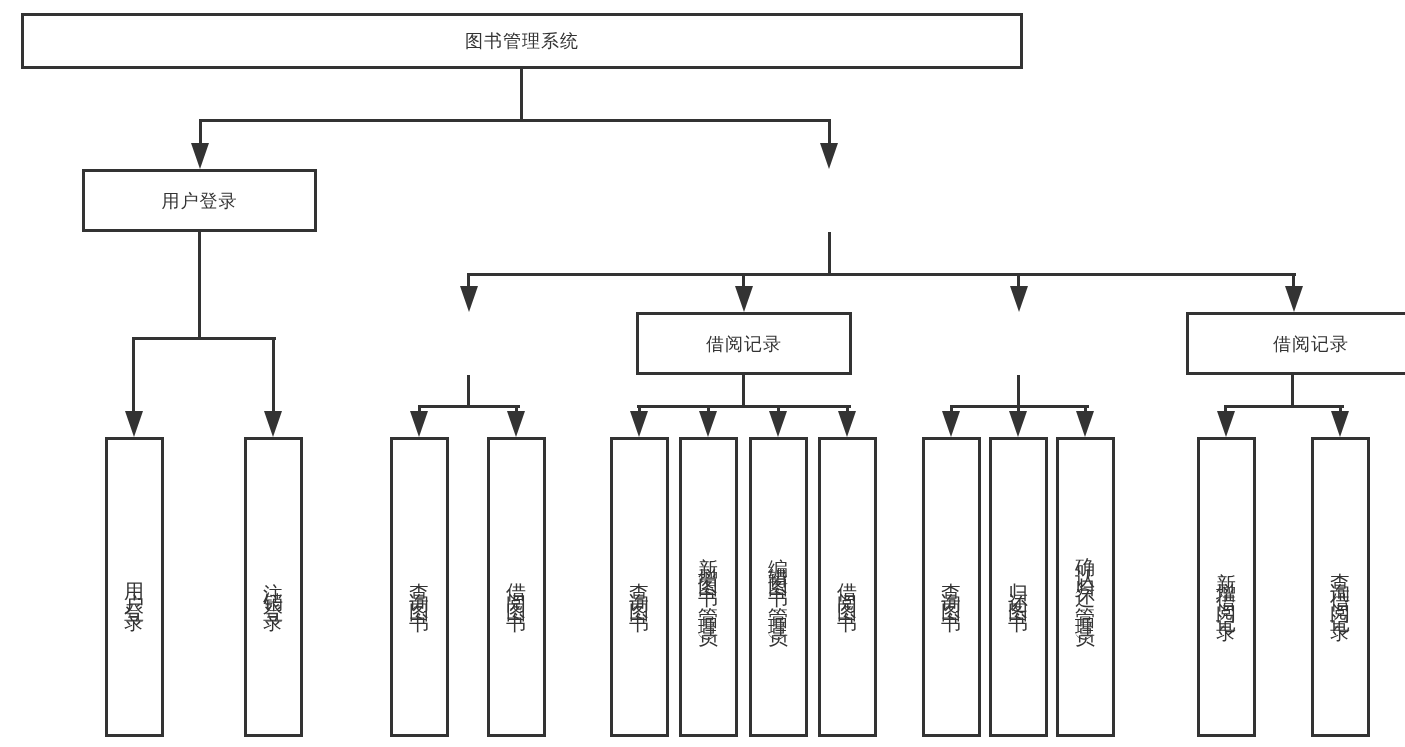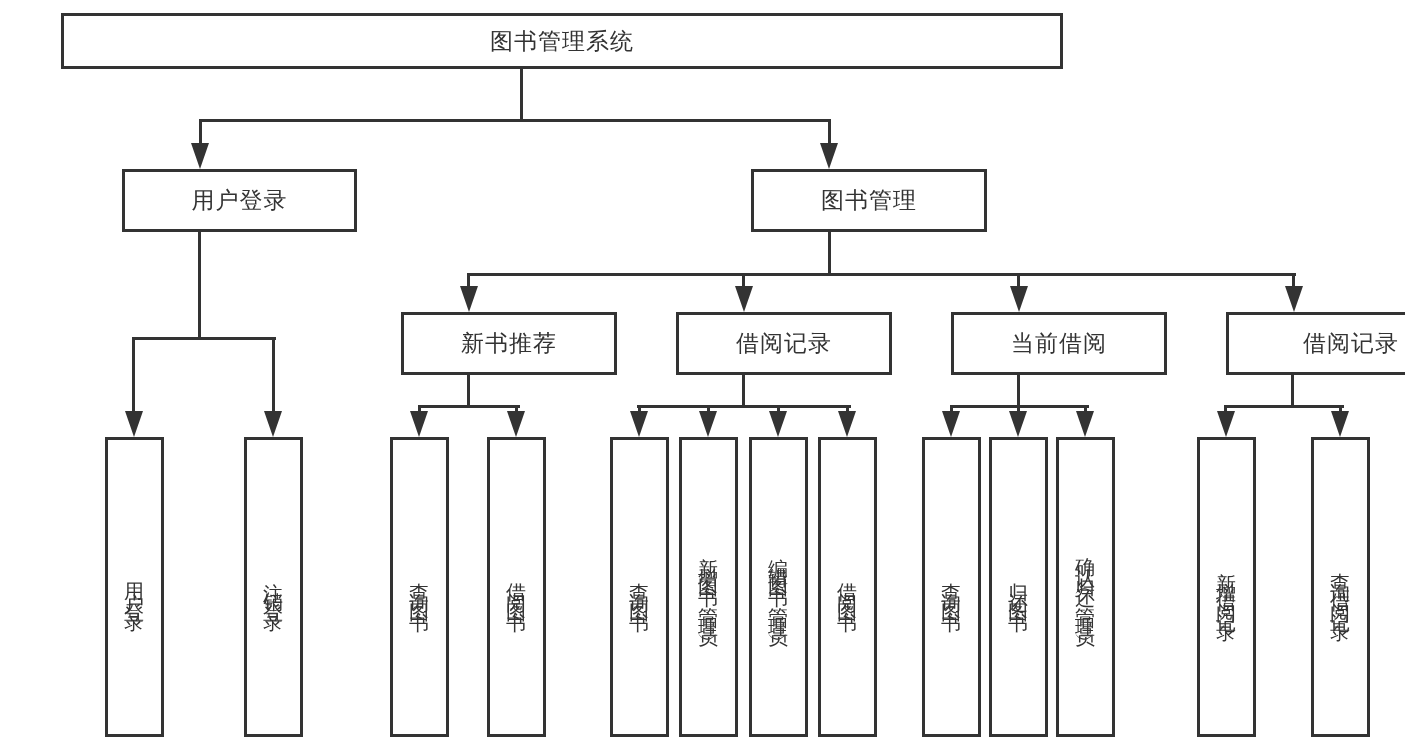--- a/index.html
+++ b/index.html
@@ -22,21 +22,21 @@
   }
   .box {
     position: absolute;
     border: 3px solid var(--line);
     background: #ffffff;
     color: var(--text);
     display: flex;
     align-items: center;
     justify-content: center;
   }
-  .hbox { font-size: 23px; letter-spacing: 1px; margin-left: 40px; }
+  .hbox { font-size: 18px; letter-spacing: 1px; }
   .vbox {
     writing-mode: vertical-rl;
     text-orientation: mixed;
     font-size: 20px;
     letter-spacing: 10px;
     line-height: 1;
   }
   .line { position: absolute; background: var(--line); }
   .arrow {
     position: absolute;
@@ -63,43 +63,40 @@
   <div class="box hbox" style="left:21px;top:13px;width:1002px;height:56px">图书管理系统</div>
 
   <div class="line" style="left:520px;top:69px;width:3px;height:52px"></div>
   <div class="line" style="left:199px;top:119px;width:632px;height:3px"></div>
   <div class="line" style="left:199px;top:119px;width:3px;height:44px"></div>
   <div class="line" style="left:828px;top:119px;width:3px;height:44px"></div>
   <div class="arrow" style="left:191px;top:143px"></div>
   <div class="arrow" style="left:820px;top:143px"></div>
 
   <div class="box hbox" style="left:82px;top:169px;width:235px;height:63px">用户登录</div>
-  <div class="box hbox" style="left:711px;top:169px;width:236px;height:63px">图书管理</div>
 
   <div class="line" style="left:198px;top:232px;width:3px;height:108px"></div>
   <div class="line" style="left:132px;top:337px;width:144px;height:3px"></div>
   <div class="line" style="left:132px;top:337px;width:3px;height:82px"></div>
   <div class="line" style="left:272px;top:337px;width:3px;height:82px"></div>
   <div class="arrow" style="left:125px;top:411px"></div>
   <div class="arrow" style="left:264px;top:411px"></div>
 
   <div class="line" style="left:828px;top:232px;width:3px;height:44px"></div>
   <div class="line" style="left:467px;top:273px;width:829px;height:3px"></div>
   <div class="line" style="left:467px;top:273px;width:3px;height:24px"></div>
   <div class="line" style="left:742px;top:273px;width:3px;height:24px"></div>
   <div class="line" style="left:1017px;top:273px;width:3px;height:24px"></div>
   <div class="line" style="left:1292px;top:273px;width:3px;height:24px"></div>
   <div class="arrow" style="left:460px;top:286px"></div>
   <div class="arrow" style="left:735px;top:286px"></div>
   <div class="arrow" style="left:1010px;top:286px"></div>
   <div class="arrow" style="left:1285px;top:286px"></div>
 
-  <div class="box hbox" style="left:361px;top:312px;width:216px;height:63px">新书推荐</div>
   <div class="box hbox" style="left:636px;top:312px;width:216px;height:63px">借阅记录</div>
-  <div class="box hbox" style="left:911px;top:312px;width:216px;height:63px">当前借阅</div>
   <div class="box hbox" style="left:1186px;top:312px;width:250px;height:63px">借阅记录</div>
 
   <div class="line" style="left:467px;top:375px;width:3px;height:33px"></div>
   <div class="line" style="left:418px;top:405px;width:102px;height:3px"></div>
   <div class="line" style="left:418px;top:405px;width:3px;height:14px"></div>
   <div class="line" style="left:515px;top:405px;width:3px;height:14px"></div>
   <div class="arrow" style="left:410px;top:411px"></div>
   <div class="arrow" style="left:507px;top:411px"></div>
 
   <div class="line" style="left:742px;top:375px;width:3px;height:33px"></div>

